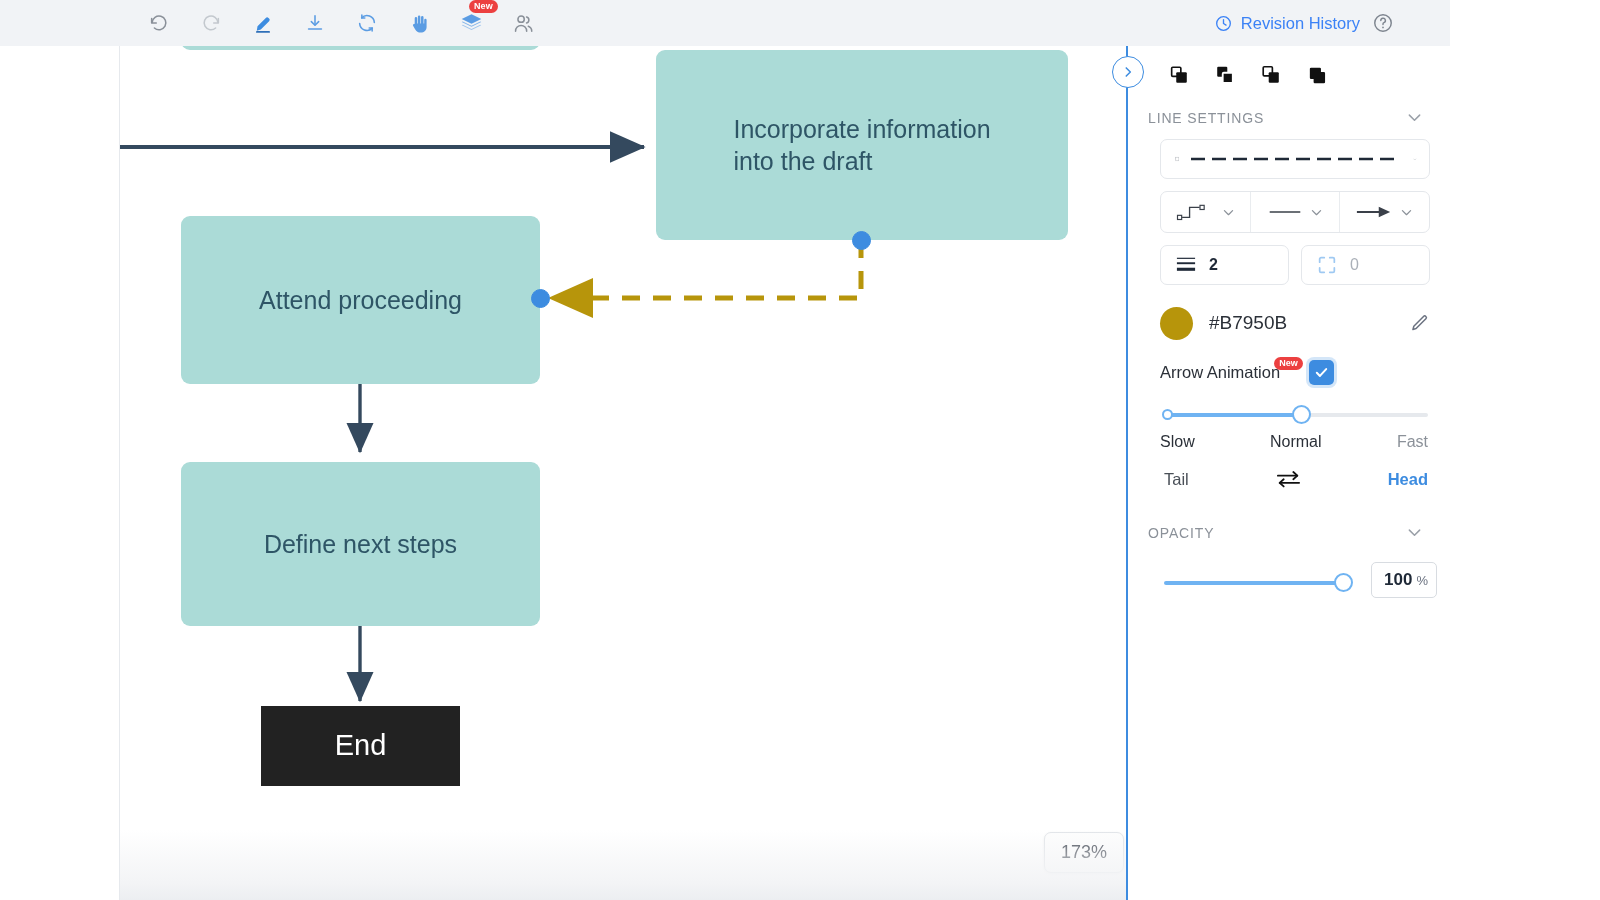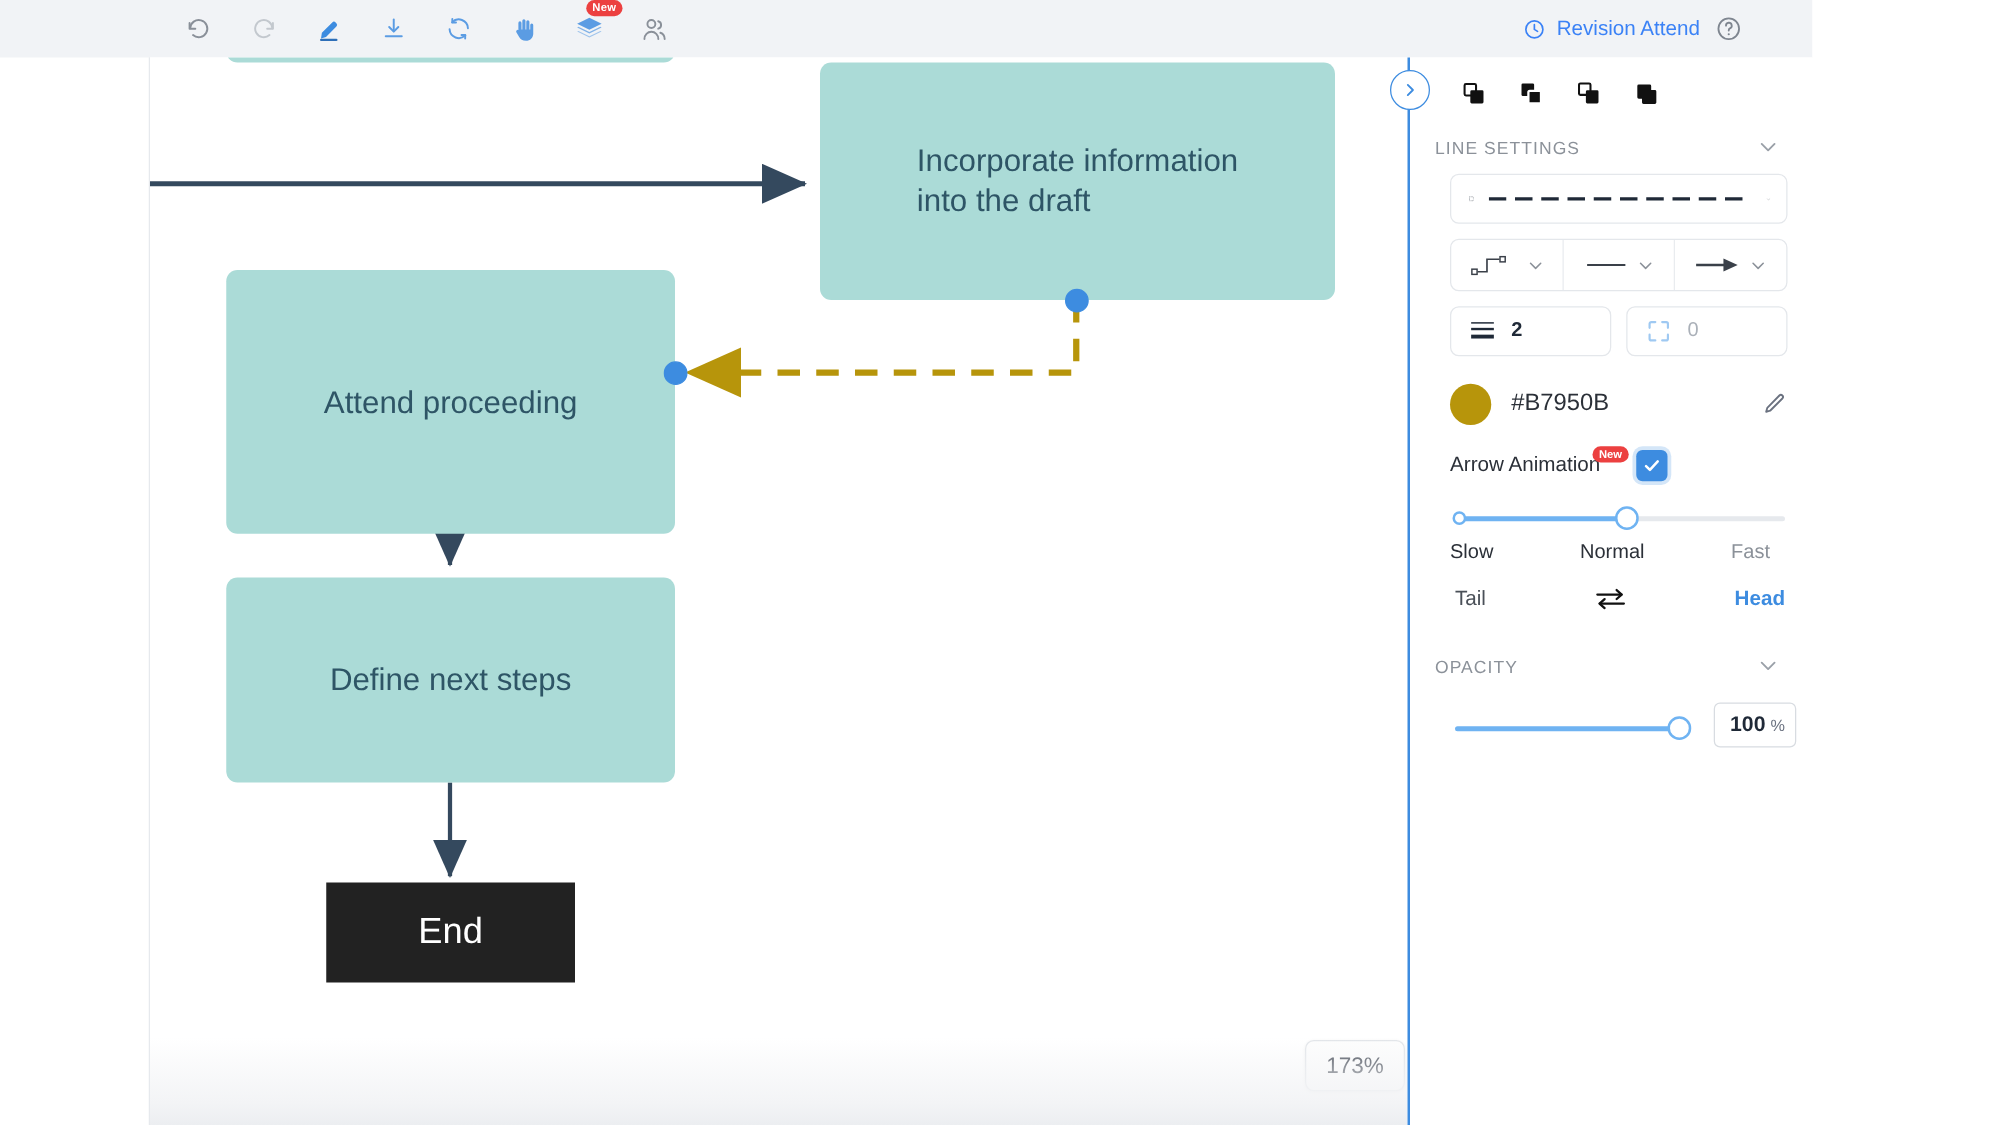--- a/index.html
+++ b/index.html
@@ -157,21 +157,21 @@
     width:25px; height:25px; border-radius:5px; background:#3d8ce0;
     display:flex; align-items:center; justify-content:center; cursor:pointer;
     box-shadow: 0 0 0 3px rgba(61,140,224,.22);
   }
 
   .speed-slider { position:relative; margin: 18px 22px 0 36px; height:16px; }
   .sl-track-on { position:absolute; left:0; top:6px; height:3.5px; width:52%; background:#6fb3f2; border-radius:2px; }
   .sl-track-off { position:absolute; left:52%; top:6px; height:3.5px; right:0; background:#e6e9ed; border-radius:2px; }
   .sl-knob-sm { position:absolute; left:-2px; top:2px; width:11px; height:11px; border-radius:50%; background:#fff; border:2px solid #6fb3f2; }
   .sl-knob { position:absolute; left:calc(52% - 9px); top:-2px; width:19px; height:19px; border-radius:50%; background:#fff; border:2.5px solid #6fb3f2; }
-  .speed-labels { display:flex; margin: 10px 34px 0 32px; font-size:16px; }
+  .speed-labels { display:flex; margin: 10px 22px 0 32px; font-size:16px; }
   .sp-slow { color:#2b3038; }
   .sp-normal { margin-left:auto; margin-right:auto; color:#2b3038; }
   .sp-fast { color:#8b9199; }
 
   .th-row { display:flex; align-items:center; margin: 18px 22px 0 36px; font-size:16.5px; }
   .th-tail { color:#4a5058; }
   .th-swap { margin-left:auto; margin-right:auto; cursor:pointer; display:flex; }
   .th-head { color:#3d8ce0; font-weight:bold; cursor:pointer; }
 
   .op-slider { position:relative; margin: 22px 0 0 36px; width:180px; height:18px; }
@@ -260,21 +260,21 @@
         </svg>
       </div>
     </div>
 
     <div class="toolbar-right">
       <div class="revision-link">
         <svg width="19" height="19" viewBox="0 0 24 24" fill="none" stroke="#3b82f6" stroke-width="1.7" stroke-linecap="round">
           <circle cx="12" cy="12" r="8.6"></circle>
             <path d="M12 7.2V12l3.2 2"></path>
         </svg>
-        <span>Revision Attend</span>
+        <span>Revision History</span>
       </div>
       <div class="help-btn">
         <svg width="22" height="22" viewBox="0 0 24 24" fill="none" stroke="#7f8690" stroke-width="1.6" stroke-linecap="round">
           <circle cx="12" cy="12" r="9"></circle>
           <path d="M9.6 9.3a2.5 2.5 0 1 1 3.4 2.3c-.7.3-1 .9-1 1.6v.4"></path>
           <circle cx="12" cy="16.8" r=".95" fill="#7f8690" stroke="none"></circle>
         </svg>
       </div>
     </div>
   </div>
@@ -303,21 +303,21 @@
       <line x1="240" y1="580" x2="240" y2="655" stroke="#34495e" stroke-width="3.4" marker-end="url(#mk-dark)"></line>
     </svg>
 
     <div class="node node-teal" style="left:536px; top:4px; width:412px; height:190px; font-size:25px;">
       <span>
         <span>Incorporate information</span><br>
         <span>into the draft</span>
       </span>
     </div>
 
-    <div class="node node-teal" style="left:61px; top:170px; width:359px; height:211px; font-size:25px;">
+    <div class="node node-teal" style="left:61px; top:170px; width:359px; height:168px; font-size:25px;">
       <span>Attend proceeding</span>
     </div>
 
     <div class="node node-teal" style="left:61px; top:416px; width:359px; height:164px; font-size:25px;">
       <span>Define next steps</span>
     </div>
 
     <div class="node node-dark" style="left:141px; top:660px; width:199px; height:80px; font-size:29px;">
       <span>End</span>
     </div>

